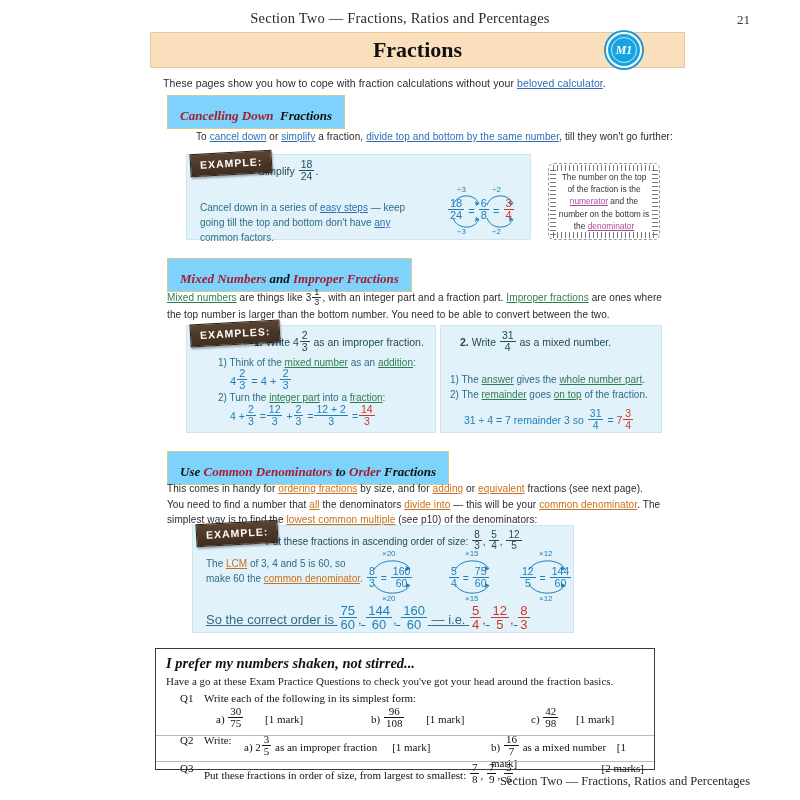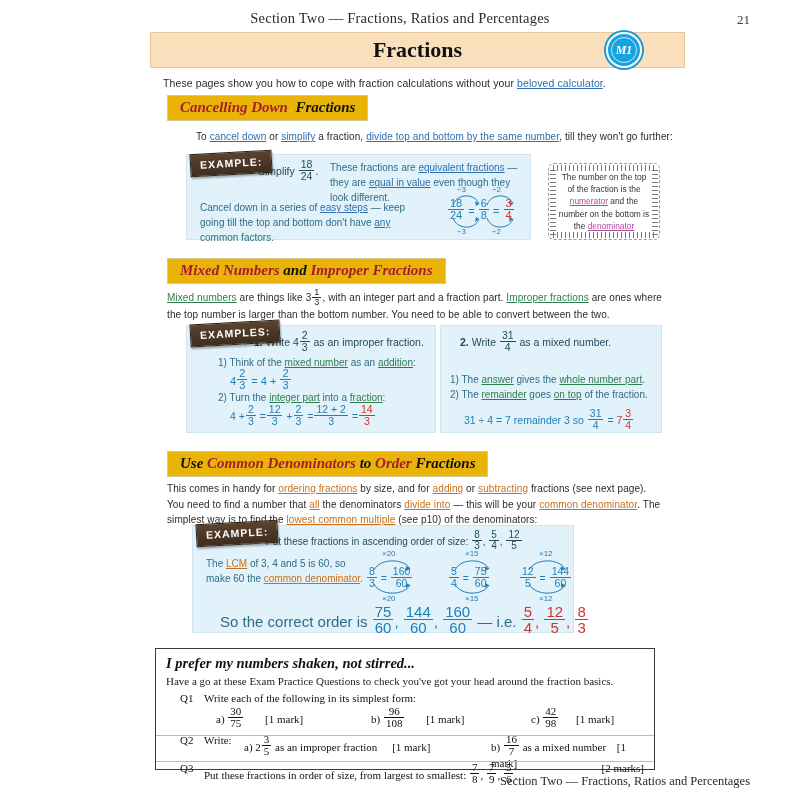--- a/index.html
+++ b/index.html
@@ -57,24 +57,24 @@
     position:absolute; font-size:10.5px; color:#2b2b2b;
     line-height:1.55; letter-spacing:.1px;
   }
   u.b { color:#2d6fb0; text-decoration:underline;text-align:center; }
   u.g { color:#2e7d4f; text-decoration:underline; }
   u.o { color:#c8701a; text-decoration:underline; }
   u.p { color:#b0499a; text-decoration:underline; }
 
   
   .sec-head {
-    position:absolute; background:#eab308; border:1px solid #d8c98e;
-    padding:3px 12px 4px 12px;
-    font-family:"Liberation Serif", serif;
-    font-style:italic; font-weight:bold; font-size:15px;
+    position:absolute; background:#7dd3fc; border:1px solid #d8c98e;
+    padding:12px 12px 4px 12px;
+    font-family:"Liberation Serif", serif;
+    font-style:italic; font-weight:bold; font-size:13px;
     color:#111; white-space:nowrap;
   }
   .sec-head .red { color:#a61d32; }
 
   
   .ex-tab {
     position:absolute; z-index:5;
     background:linear-gradient(#5b4330,#3e2d1e);
     color:#fff; font-family:"Liberation Sans", sans-serif;
     font-weight:bold; font-size:10.5px; letter-spacing:1px;
@@ -173,24 +173,20 @@
   </div>
 
   <div class="panel" style="left:186px; top:154px; width:345px; height:86px;"></div>
   <div class="ex-tab" style="left:190px; top:152px;">EXAMPLE:</div>
 
   <div class="ptext dark" style="left:258px; top:159px; font-size:10.5px; color:#244b5c;">
     <span>Simplify</span>
     <span class="fr"><span class="n">18</span><span class="d">24</span></span><span>.</span>
   </div>
 
-  <div class="ptext" style="left:330px; top:160px; width:200px;">
-    <span>These fractions are </span><u class="b">equivalent fractions</u><span> — they</span>
-    <span>are </span><u class="b">equal in value</u><span> even though they look different.</span>
-  </div>
 
   <div class="ptext" style="left:200px; top:200px; width:230px;">
     <span>Cancel down in a series of </span><u class="b">easy steps</u><span> — keep going till</span>
     <span>the top and bottom don't have </span><u class="b">any</u><span> common factors.</span>
   </div>
 
   <div style="position:absolute; left:447px; top:185px; width:85px; height:52px;">
     <span class="arrowlbl" style="left:10px; top:0;">÷3</span>
     <span class="arrowlbl" style="left:45px; top:0;">÷2</span>
     <svg width="85" height="52" style="position:absolute;left:0;top:0;">
@@ -284,21 +280,21 @@
     <span class="fr"><span class="n">31</span><span class="d">4</span></span>
     <span>=</span>
     <span class="red"><span>7</span><span class="fr"><span class="n">3</span><span class="d">4</span></span></span>
   </div>
 
   <div class="sec-head" style="left:167px; top:451px;">
     <span>Use </span><span class="red">Common Denominators</span><span> to </span><span class="red">Order</span><span> Fractions</span>
   </div>
 
   <div class="intro" style="left:167px; top:481px; width:495px; font-size:10px;">
-    <span>This comes in handy for </span><u class="o">ordering fractions</u><span> by size, and for </span><u class="o">adding</u><span> or </span><u class="o">subtracting</u><span> fractions (see next page).</span>
+    <span>This comes in handy for </span><u class="o">ordering fractions</u><span> by size, and for </span><u class="o">adding</u><span> or </span><u class="o">equivalent</u><span> fractions (see next page).</span>
     <span>You need to find a number that </span><u class="o">all</u><span> the denominators </span><u class="o">divide into</u><span> — this will be your </span><u class="o">common denominator</u><span>.</span>
     <span>The simplest way is to find the </span><u class="o">lowest common multiple</u><span> (see p10) of the denominators:</span>
   </div>
 
   <div class="panel" style="left:192px; top:525px; width:382px; height:108px;"></div>
   <div class="ex-tab" style="left:196px; top:522px;">EXAMPLE:</div>
 
   <div style="position:absolute; left:266px; top:530px; font-size:10px; color:#244b5c;">
     <span>Put these fractions in ascending order of size:</span>
     <span class="fr"><span class="n">8</span><span class="d">3</span></span><span>,</span>
@@ -352,21 +348,21 @@
       <path d="M50,33 l-4,3 l0,-5 z" fill="#1f7fb5"></path>
     </svg>
     <span class="arrowlbl" style="left:24px; top:42px;">×12</span>
     <span class="blue" style="position:absolute; left:4px; top:14px; font-size:10.5px;">
       <span class="fr"><span class="n">12</span><span class="d">5</span></span>
       <span>=</span>
       <span class="fr"><span class="n">144</span><span class="d">60</span></span>
     </span>
   </div>
 
-  <div style="position:absolute; left:220px; top:604px; font-size:15px; color:#2f6d86;">
+  <div style="position:absolute; left:206px; top:604px; font-size:13px; color:#2f6d86;text-decoration:underline;">
     <span>So the correct order is</span>
     <span class="blue">
       <span class="fr"><span class="n">75</span><span class="d">60</span></span><span>,</span>
       <span class="fr"><span class="n">144</span><span class="d">60</span></span><span>,</span>
       <span class="fr"><span class="n">160</span><span class="d">60</span></span>
     </span>
     <span>— i.e.</span>
     <span class="red">
       <span class="fr"><span class="n">5</span><span class="d">4</span></span><span>,</span>
       <span class="fr"><span class="n">12</span><span class="d">5</span></span><span>,</span>

